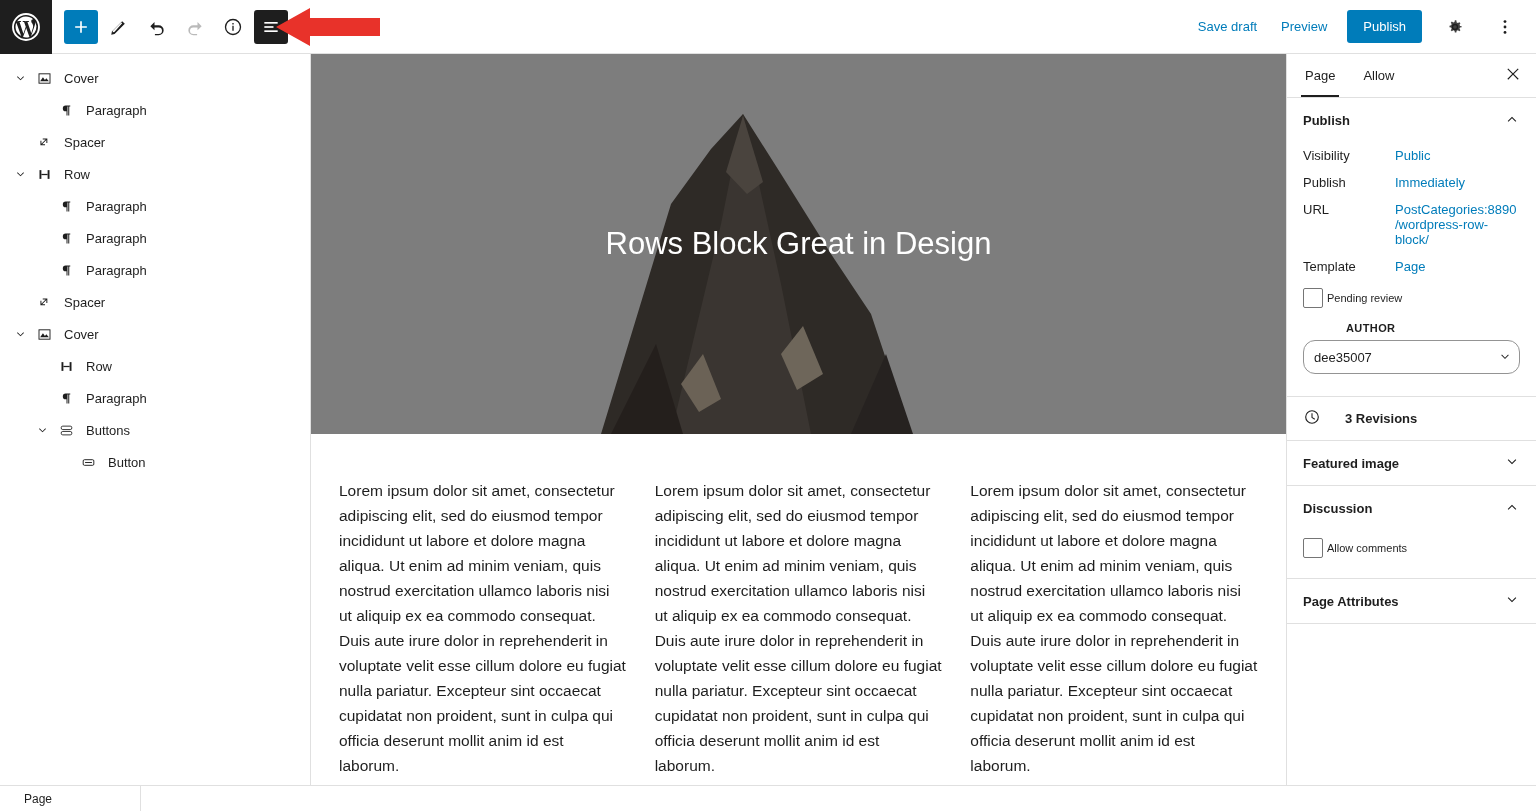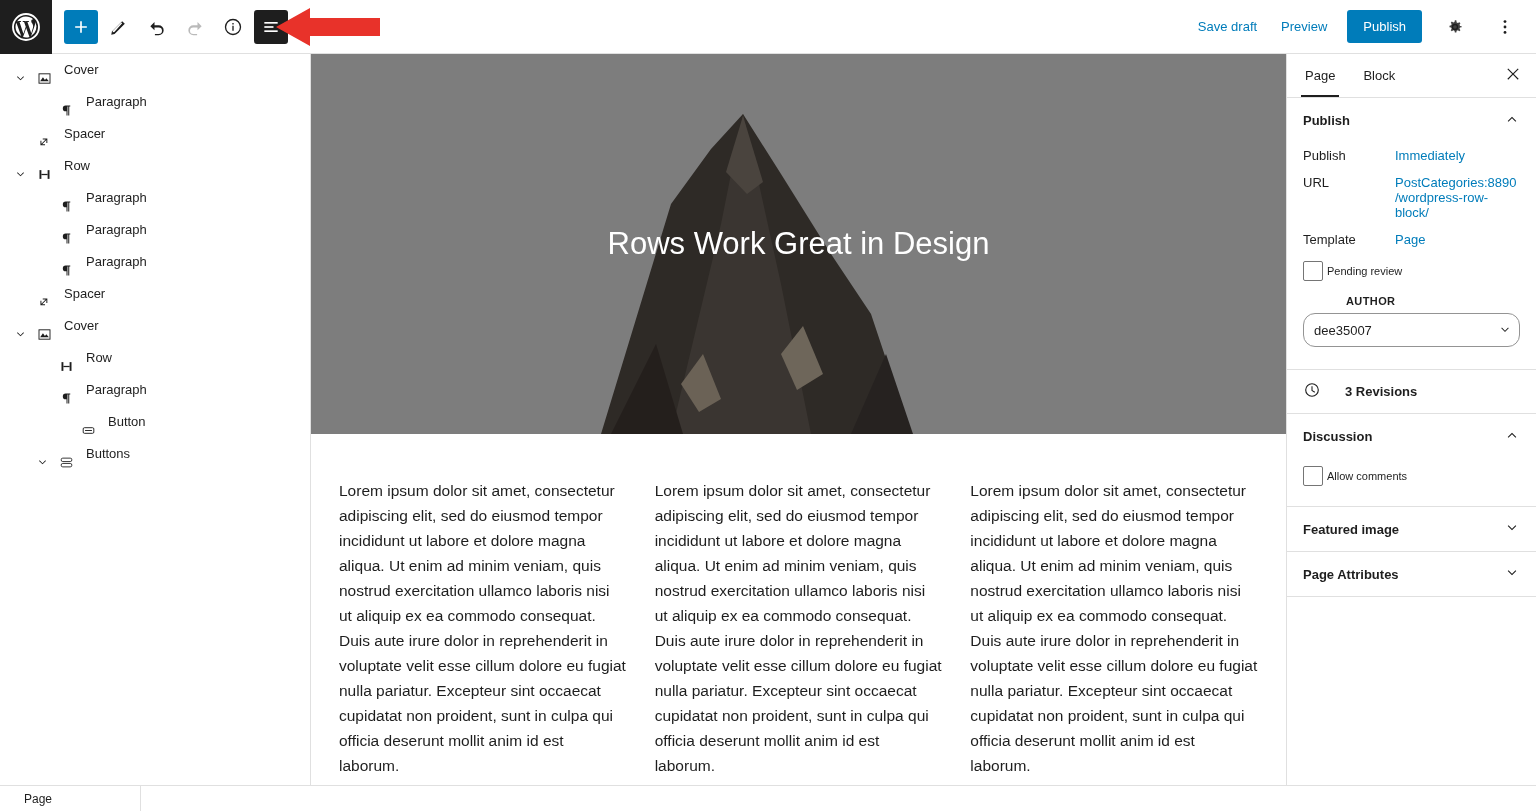--- a/index.html
+++ b/index.html
@@ -58,21 +58,21 @@
     background: #fff; border-right: 1px solid #e0e0e0;
   }
   .lv-header {
     height: 44px; display: flex; align-items: center;
     padding: 0 12px 0 16px; border-bottom: 1px solid #f0f0f0;
   }
   .lv-title { font-size: 13px; font-weight: 600; }
   .lv-close { margin-left: auto; background: none; border: none; cursor: pointer; padding: 4px; }
   .lv-list { padding: 8px 0; }
   .lv-row {
-    display: flex; height: 32px;
+    display: flex; align-items: center; height: 32px;
     font-size: 13px; cursor: pointer; padding-right: 8px;
   }
   .lv-chev { width: 24px; display: flex; align-items: center; justify-content: center; }
   .lv-icon { width: 24px; display: flex; align-items: center; justify-content: center; }
   .lv-label { padding-left: 8px; }
 
   
   #canvas {
     position: absolute; top: 54px; left: 311px; width: 975px; height: 731px;
     background: #fff; overflow: hidden;
@@ -346,89 +346,93 @@
       </div>
       <div class="lv-row" style="padding-left: 30px;">
         <span class="lv-chev"></span>
         <span class="lv-icon">
           <svg width="15" height="15" viewBox="0 0 24 24">
             <path fill="#1e1e1e" d="M13 4h5v1.6h-1.6V20H14.8V5.6H13.6V20H12V13.2h-1.3a4.6 4.6 0 0 1 0-9.2H13z"></path>
           </svg>
         </span>
         <span class="lv-label">Paragraph</span>
       </div>
-      <div class="lv-row" style="padding-left: 52px;">
-        <span class="lv-chev"></span>
-        <span class="lv-icon">
-          <svg width="15" height="15" viewBox="0 0 24 24">
-            <rect x="3.5" y="7.5" width="17" height="9" rx="2" fill="none" stroke="#1e1e1e" stroke-width="1.5"></rect>
-            <rect x="6.5" y="11.3" width="11" height="1.5" fill="#1e1e1e"></rect>
-          </svg>
-        </span>
-        <span class="lv-label">Button</span>
-      </div>
       <div class="lv-row" style="padding-left: 30px;">
         <span class="lv-chev">
           <svg width="13" height="13" viewBox="0 0 24 24">
             <path fill="#1e1e1e" d="M12 15.4 5.6 9l1.1-1.1 5.3 5.3L17.3 7.9 18.4 9z"></path>
           </svg>
         </span>
         <span class="lv-icon">
           <svg width="15" height="15" viewBox="0 0 24 24">
             <rect x="3.5" y="5" width="17" height="5.5" rx="2.5" fill="none" stroke="#1e1e1e" stroke-width="1.4"></rect>
             <rect x="3.5" y="13.5" width="17" height="5.5" rx="2.5" fill="none" stroke="#1e1e1e" stroke-width="1.4"></rect>
           </svg>
         </span>
         <span class="lv-label">Buttons</span>
+      </div>
+      <div class="lv-row" style="padding-left: 52px;">
+        <span class="lv-chev"></span>
+        <span class="lv-icon">
+          <svg width="15" height="15" viewBox="0 0 24 24">
+            <rect x="3.5" y="7.5" width="17" height="9" rx="2" fill="none" stroke="#1e1e1e" stroke-width="1.5"></rect>
+            <rect x="6.5" y="11.3" width="11" height="1.5" fill="#1e1e1e"></rect>
+          </svg>
+        </span>
+        <span class="lv-label">Button</span>
       </div>
     </div>
 </div>
 
 <div id="canvas">
   <div class="cover">
     <svg class="mountain" viewBox="0 0 975 380" preserveAspectRatio="none" aria-hidden="true">
       <rect x="0" y="0" width="975" height="380" fill="#7d7d7d"></rect>
       <polygon points="290,380 360,150 400,95 432,60 470,120 520,200 560,260 600,380" fill="#2e2a26"></polygon>
       <polygon points="360,380 410,170 432,60 448,130 470,230 500,380" fill="#3a3531"></polygon>
       <polygon points="415,118 432,62 452,128 436,140" fill="#4a443e"></polygon>
       <polygon points="370,330 392,300 410,345 388,358" fill="#6b6256"></polygon>
       <polygon points="470,300 492,272 512,320 486,336" fill="#6e665a"></polygon>
       <polygon points="300,380 345,290 372,380" fill="#241f1c"></polygon>
       <polygon points="540,380 575,300 602,380" fill="#262220"></polygon>
     </svg>
-    <div class="cover-title">Rows Work Great in Design</div>
+    <div class="cover-title">Rows Block Great in Design</div>
   </div>
   <div class="columns">
     <div class="col">Lorem ipsum dolor sit amet, consectetur adipiscing elit, sed do eiusmod tempor incididunt ut labore et dolore magna aliqua. Ut enim ad minim veniam, quis nostrud exercitation ullamco laboris nisi ut aliquip ex ea commodo consequat. Duis aute irure dolor in reprehenderit in voluptate velit esse cillum dolore eu fugiat nulla pariatur. Excepteur sint occaecat cupidatat non proident, sunt in culpa qui officia deserunt mollit anim id est laborum.</div>
     <div class="col">Lorem ipsum dolor sit amet, consectetur adipiscing elit, sed do eiusmod tempor incididunt ut labore et dolore magna aliqua. Ut enim ad minim veniam, quis nostrud exercitation ullamco laboris nisi ut aliquip ex ea commodo consequat. Duis aute irure dolor in reprehenderit in voluptate velit esse cillum dolore eu fugiat nulla pariatur. Excepteur sint occaecat cupidatat non proident, sunt in culpa qui officia deserunt mollit anim id est laborum.</div>
     <div class="col">Lorem ipsum dolor sit amet, consectetur adipiscing elit, sed do eiusmod tempor incididunt ut labore et dolore magna aliqua. Ut enim ad minim veniam, quis nostrud exercitation ullamco laboris nisi ut aliquip ex ea commodo consequat. Duis aute irure dolor in reprehenderit in voluptate velit esse cillum dolore eu fugiat nulla pariatur. Excepteur sint occaecat cupidatat non proident, sunt in culpa qui officia deserunt mollit anim id est laborum.</div>
   </div>
 </div>
 
 <div id="sidebar">
   <div class="sb-tabs">
     <button class="sb-tab active">Page</button>
-    <button class="sb-tab">Block</button>
+    <button class="sb-tab">Allow</button>
     <button class="sb-close">
       <svg width="18" height="18" viewBox="0 0 24 24" aria-hidden="true">
           <path fill="#1e1e1e" d="M5.6 4.5 12 10.9l6.4-6.4 1.1 1.1L13.1 12l6.4 6.4-1.1 1.1L12 13.1l-6.4 6.4-1.1-1.1L10.9 12 4.5 5.6z"></path>
         </svg>
     </button>
   </div>
 
   <div class="sb-section">
     <div class="sb-section-head">
       <span>Publish</span>
       <span class="chev">
         <svg width="16" height="16" viewBox="0 0 24 24" aria-hidden="true">
             <path fill="#1e1e1e" d="M12 8.6 18.4 15l-1.1 1.1L12 10.8 6.7 16.1 5.6 15z"></path>
           </svg>
       </span>
     </div>
     <div class="sb-rows">
+      <div class="sb-row">
+        <span class="lbl">Visibility</span>
+        <span class="val">Public</span>
+      </div>
       <div class="sb-row">
         <span class="lbl">Publish</span>
         <span class="val">Immediately</span>
       </div>
       <div class="sb-row">
         <span class="lbl">URL</span>
         <span class="val">PostCategories:8890/wordpress-row-block/</span>
       </div>
       <div class="sb-row">
         <span class="lbl">Template</span>
@@ -457,43 +461,43 @@
       <svg width="18" height="18" viewBox="0 0 24 24" aria-hidden="true">
         <circle cx="12" cy="12" r="8.4" fill="none" stroke="#1e1e1e" stroke-width="1.5"></circle>
         <path fill="#1e1e1e" d="M11.3 7h1.4v5.3l3.4 2-0.7 1.2-4.1-2.4z"></path>
       </svg>
     </span>
     <span>3 Revisions</span>
   </div>
 
   <div class="sb-section">
     <div class="sb-section-head">
+      <span>Featured image</span>
+      <span class="chev">
+        <svg width="16" height="16" viewBox="0 0 24 24" aria-hidden="true">
+            <path fill="#1e1e1e" d="M12 15.4 5.6 9l1.1-1.1 5.3 5.3L17.3 7.9 18.4 9z"></path>
+          </svg>
+      </span>
+    </div>
+  </div>
+
+  <div class="sb-section">
+    <div class="sb-section-head">
       <span>Discussion</span>
       <span class="chev">
         <svg width="16" height="16" viewBox="0 0 24 24" aria-hidden="true">
             <path fill="#1e1e1e" d="M12 8.6 18.4 15l-1.1 1.1L12 10.8 6.7 16.1 5.6 15z"></path>
           </svg>
       </span>
     </div>
     <div class="sb-rows">
       <div class="check-row">
         <span class="checkbox"></span>
         <span>Allow comments</span>
       </div>
-    </div>
-  </div>
-
-  <div class="sb-section">
-    <div class="sb-section-head">
-      <span>Featured image</span>
-      <span class="chev">
-        <svg width="16" height="16" viewBox="0 0 24 24" aria-hidden="true">
-            <path fill="#1e1e1e" d="M12 15.4 5.6 9l1.1-1.1 5.3 5.3L17.3 7.9 18.4 9z"></path>
-          </svg>
-      </span>
     </div>
   </div>
 
   <div class="sb-section">
     <div class="sb-section-head">
       <span>Page Attributes</span>
       <span class="chev">
         <svg width="16" height="16" viewBox="0 0 24 24" aria-hidden="true">
             <path fill="#1e1e1e" d="M12 15.4 5.6 9l1.1-1.1 5.3 5.3L17.3 7.9 18.4 9z"></path>
           </svg>

